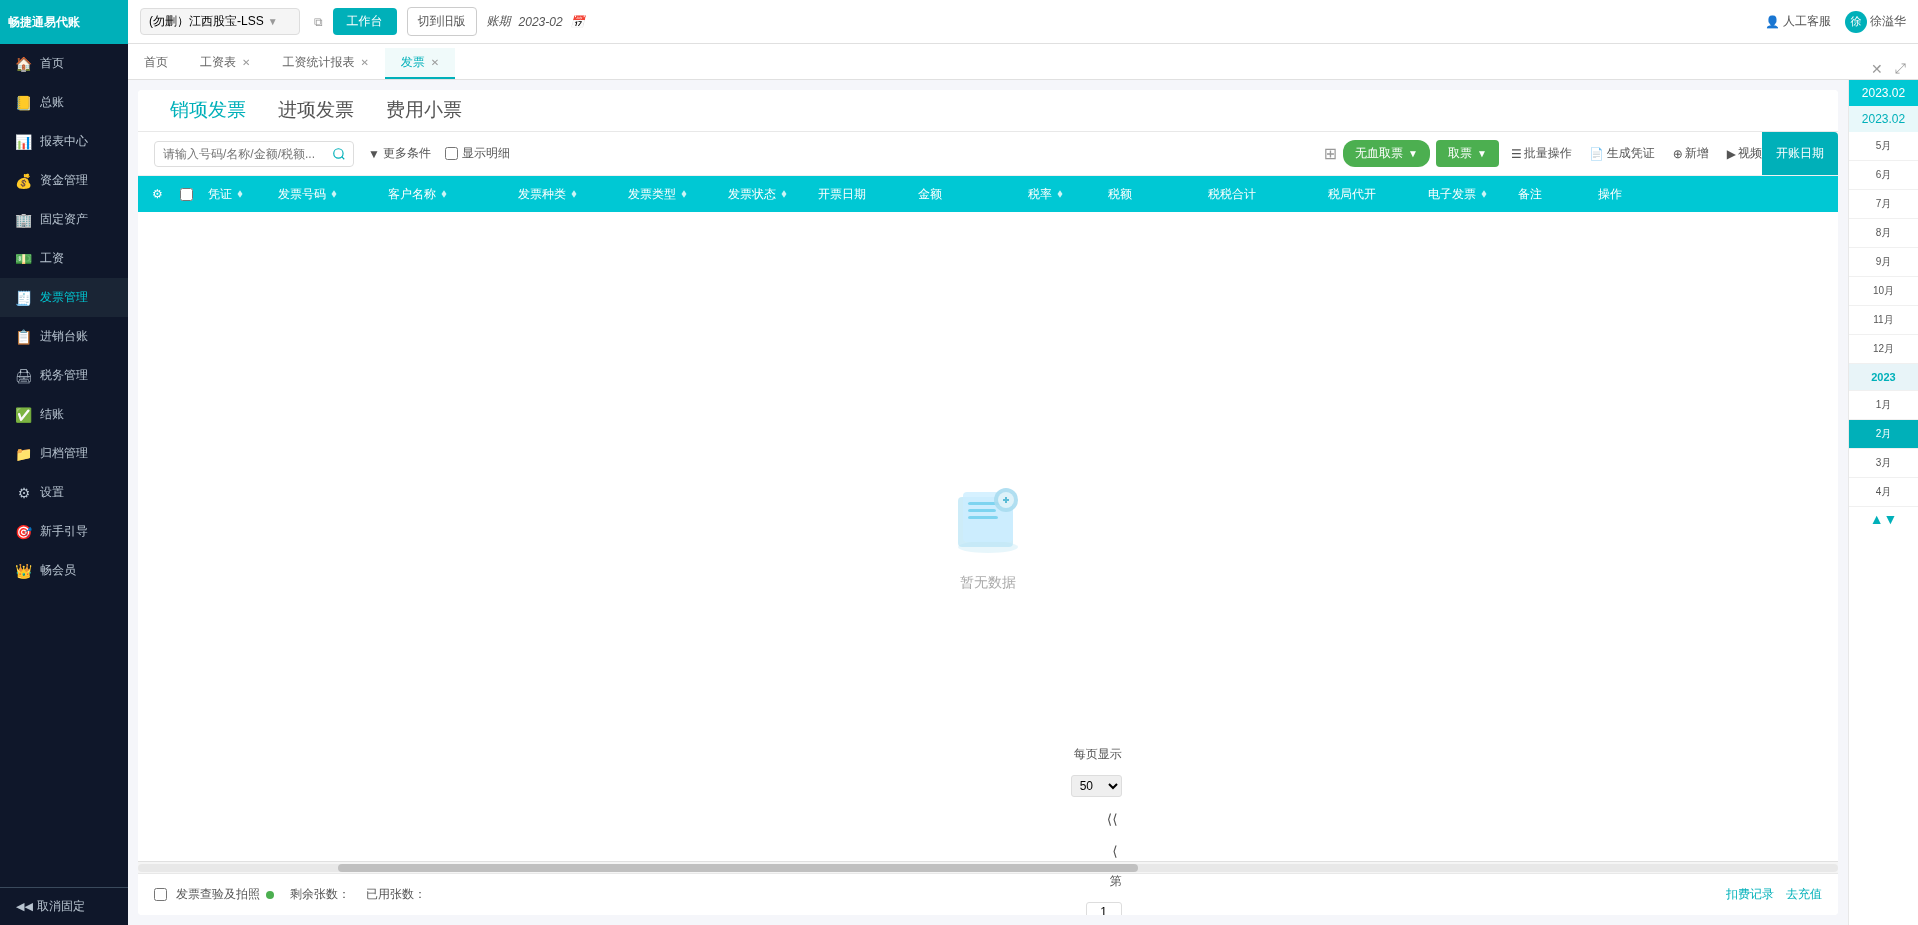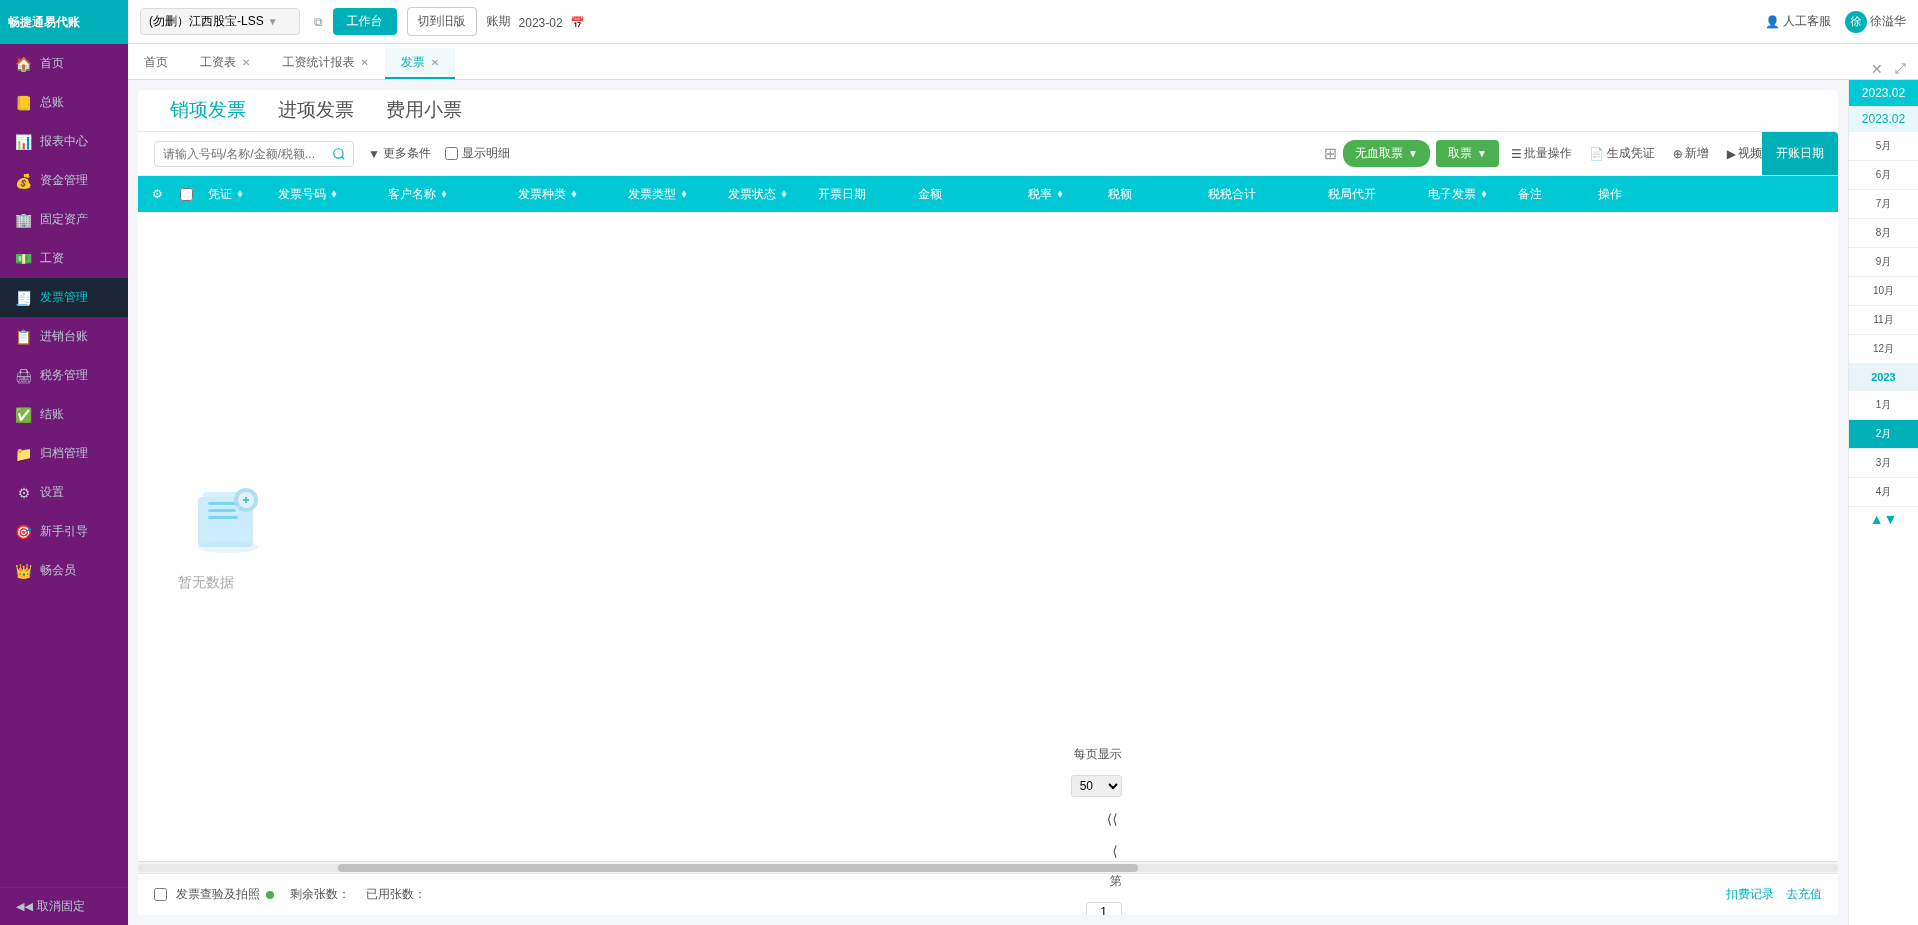--- a/index.html
+++ b/index.html
@@ -1,36 +1,36 @@
 <!DOCTYPE html>
 <html><head>
   <meta charset="utf-8">
   <style>
     * { box-sizing: border-box; margin: 0; padding: 0; font-family: 'Microsoft YaHei', SimHei, Arial, sans-serif; font-size: 12px; }
     body { width: 1918px; height: 925px; overflow: hidden; background: #f0f2f5; display: flex; }
 
     
-    .sidebar { width: 128px; min-width: 128px; background: #701a75; height: 925px; display: flex; flex-direction: column; }
+    .sidebar { width: 128px; min-width: 128px; background: #0f172a; height: 925px; display: flex; flex-direction: column; }
     .sidebar-logo { background: #00b0b9; padding: 10px 8px; display: flex; align-items: center; gap: 6px; height: 44px; }
     .sidebar-item { display: flex; align-items: center; gap: 8px; padding: 11px 16px; color: #b8c4d0; cursor: pointer; }
     .sidebar-item.active { background: #1a2535; color: #00c8d4; }
     .sidebar-item .icon { width: 16px; height: 16px; display: flex; align-items: center; justify-content: center; font-size: 14px; }
     .sidebar-item .label { font-size: 12px; }
     .sidebar-bottom { margin-top: auto; padding: 10px 16px; color: #b8c4d0; font-size: 11px; display: flex; align-items: center; gap: 4px; cursor: pointer; border-top: 1px solid #3a4a5c; }
 
     
     .main { flex: 1; display: flex; flex-direction: column; height: 925px; overflow: hidden; }
 
     
     .topbar { height: 44px; background: #fff; border-bottom: 1px solid #e0e0e0; display: flex; align-items: center; padding: 0 12px; gap: 10px; }
     .company-selector { display: flex; align-items: center; gap: 4px; background: #f5f5f5; border: 1px solid #ddd; border-radius: 4px; padding: 4px 8px; cursor: pointer; min-width: 160px; }
     .copy-icon { color: #999; font-size: 12px; cursor: pointer; margin-left: 4px; }
     .workspace-btn { background: #00b0b9; color: #fff; border: none; border-radius: 4px; padding: 5px 14px; font-size: 12px; cursor: pointer; }
     .switch-old-btn { background: #fff; color: #555; border: 1px solid #ccc; border-radius: 4px; padding: 5px 10px; font-size: 12px; cursor: pointer; }
-    .period-label { color: #555; font-size: 12px; display: flex; align-items: flex-end; gap: 4px; }
+    .period-label { color: #555; font-size: 12px; display: flex; align-items: center; gap: 4px; font-style: italic; }
     .topbar-right { margin-left: auto; display: flex; align-items: center; gap: 14px; }
     .support-btn { color: #555; font-size: 12px; display: flex; align-items: center; gap: 3px; cursor: pointer; }
     .user-btn { color: #555; font-size: 12px; display: flex; align-items: center; gap: 3px; cursor: pointer; }
 
     
     .tabs-bar { height: 36px; background: #fff; border-bottom: 1px solid #e0e0e0; display: flex; align-items: flex-end; padding-left: 0; }
     .tab { display: flex; align-items: center; gap: 4px; padding: 6px 16px; cursor: pointer; color: #666; border-bottom: 2px solid transparent; font-size: 12px; white-space: nowrap; }
     .tab.active { color: #00b0b9; border-bottom: 2px solid #00b0b9; background: #f0fafa; }
     .tab-close { color: #999; font-size: 10px; margin-left: 2px; }
 
@@ -78,21 +78,21 @@
     .th-amount { width: 110px; }
     .th-tax-rate { width: 80px; }
     .th-tax { width: 100px; }
     .th-tax-total { width: 120px; }
     .th-tax-id { width: 100px; }
     .th-e-invoice { width: 90px; }
     .th-remark { width: 80px; }
     .th-op { width: 60px; }
 
     
-    .empty-state { flex: 1; display: flex; flex-direction: column; justify-content: center; padding: 40px; }
+    .empty-state { flex: 1; display: flex; flex-direction: column; align-items: center; justify-content: center; padding: 40px; }
     .empty-icon { width: 100px; height: 80px; margin-bottom: 12px; }
     .empty-text { color: #aaa; font-size: 14px; }
 
     
     .footer { height: 42px; background: #fff; border-top: 1px solid #e8e8e8; display: flex; align-items: center; padding: 0 16px; gap: 16px; }
     .footer-verify { display: flex; align-items: center; gap: 6px; color: #555; font-size: 12px; }
     .footer-count { color: #555; font-size: 12px; }
     .footer-used { color: #555; font-size: 12px; }
     .footer-pagination { margin-left: auto; display: flex; align-items: flex-end; gap: 12px; font-size: 12px; color: #555; flex-direction: column; }
     .page-size-select { border: 1px solid #ddd; border-radius: 3px; padding: 2px 4px; font-size: 12px; }

